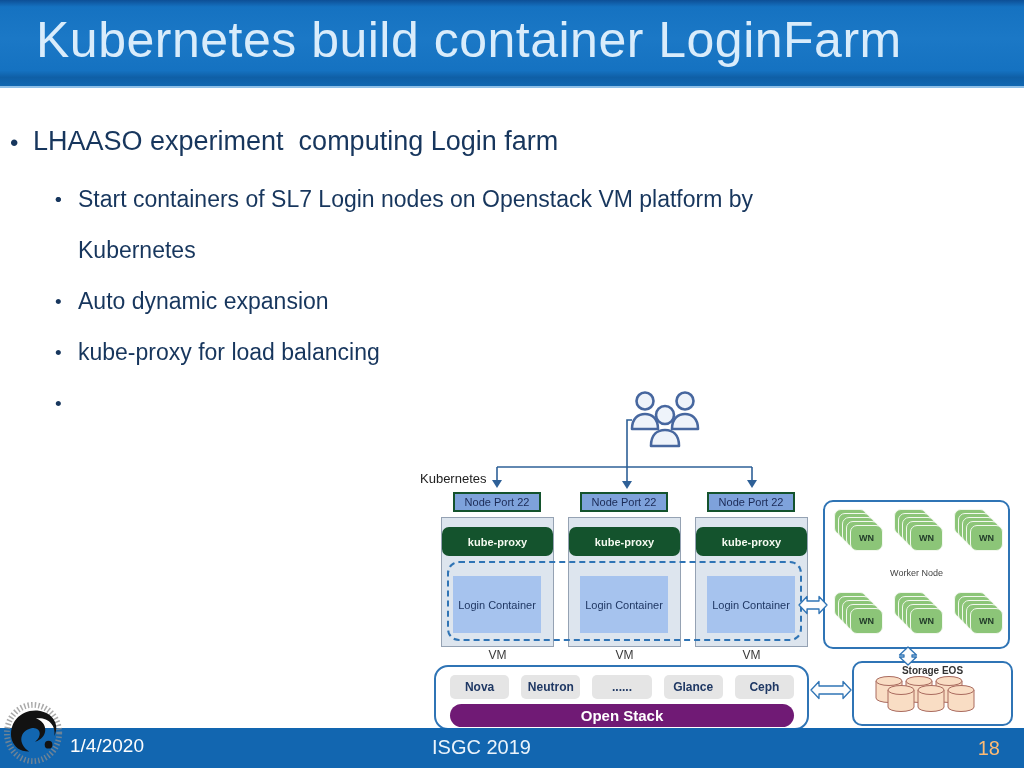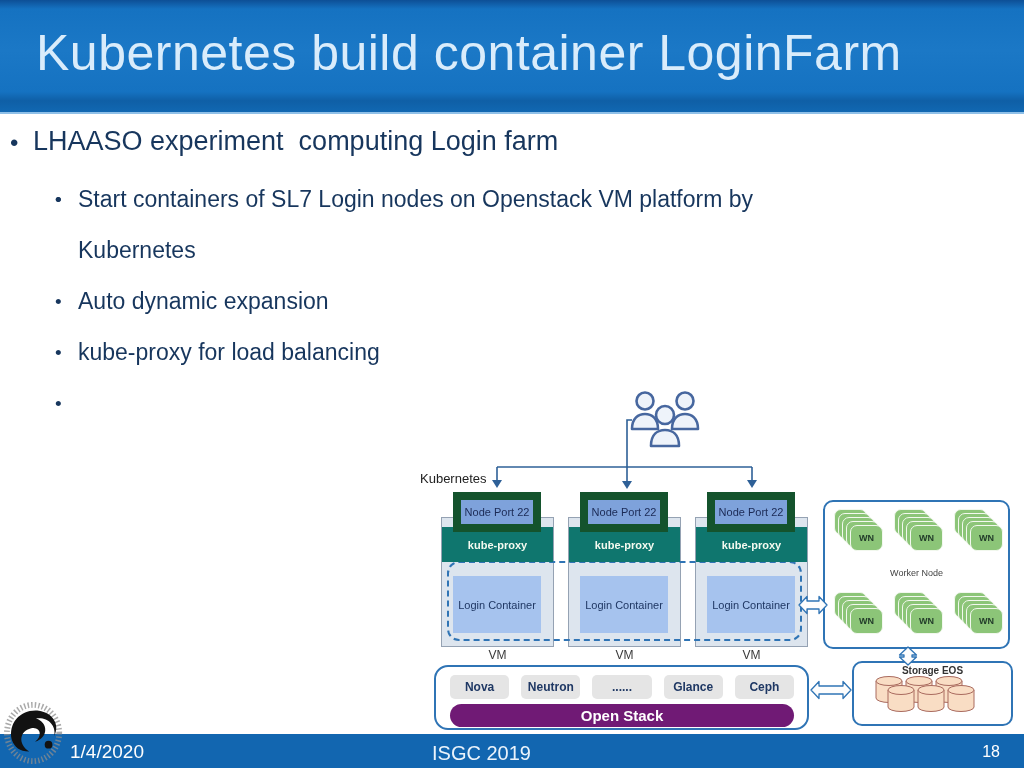--- a/index.html
+++ b/index.html
@@ -2,21 +2,21 @@
 <html><head>
 <meta charset="utf-8">
 <style>
   html,body{margin:0;padding:0;background:#2b2b2b;}
   .slide{
     position:relative;width:1024px;height:768px;overflow:hidden;
     background:#ffffff;font-family:"Liberation Sans",sans-serif;
   }
   
   .hdr{
-    position:absolute;left:0;top:0;width:100%;height:114px;
+    position:absolute;left:0;top:0;width:100%;height:88px;
     background:linear-gradient(#0d4f96 0%,#1572c1 8%,#1b78c6 45%,#1572c1 82%,#0f5fa6 90%,#1168b2 100%);
     border-bottom:2px solid #8fc0e8;
     display:flex;align-items:center;box-sizing:border-box;
   }
   .hdr h1{
     margin:0 0 6px 36px;font-size:50px;font-weight:400;color:#d9ecfb;letter-spacing:.5px;
   }
   
   .main-bullet{position:absolute;left:10px;top:126px;font-size:27px;color:#17365d;display:flex;}
   .main-bullet .dot{width:23px;font-size:24px;line-height:34px;}
@@ -26,28 +26,28 @@
     font-size:23px;line-height:51px;color:#17365d;
   }
   .sub-bullets li{position:relative;padding-left:23px;}
   .sub-bullets .dot{position:absolute;left:0;top:0;font-size:19px;}
   
   .diagram{position:absolute;left:0;top:0;width:100%;height:100%;pointer-events:none;}
   .kube-label{position:absolute;left:420px;top:471px;font-size:13px;color:#222;}
   .vm-panel{position:absolute;top:517px;width:113px;height:130px;background:#dde5ee;border:1px solid #95a2b3;box-sizing:border-box;z-index:1;}
   .p1{left:441px}.p2{left:568px}.p3{left:695px}
   .node-port{
-    position:absolute;top:492px;width:88px;height:40px;background:#7ea2db;border:8px solid #14532d;
+    position:absolute;top:492px;width:88px;height:20px;background:#7ea2db;border:2px solid #14532d;
     box-sizing:border-box;z-index:3;display:flex;align-items:center;justify-content:center;
     font-size:11px;color:#1b2a55;
   }
   .np1{left:453px}.np2{left:580px}.np3{left:707px}
   .kproxy{
-    position:absolute;top:527px;width:111px;height:35px;background:#0f766e;z-index:2;
-    display:flex;align-items:center;justify-content:center;font-size:11px;font-weight:600;color:#f4faf0;
+    position:absolute;top:527px;width:111px;height:29px;background:#14532d;z-index:2;
+    display:flex;align-items:center;justify-content:center;font-size:11px;font-weight:600;color:#f4faf0;border-radius:7px;
   }
   .kp1{left:442px}.kp2{left:569px}.kp3{left:696px}
   .pod-dashed{
     position:absolute;left:447px;top:561px;width:355px;height:80px;border:2px dashed #2f74b5;
     border-radius:12px;box-sizing:border-box;z-index:2;
   }
   .login-box{
     position:absolute;top:576px;width:88px;height:57px;background:#a6c3ee;z-index:3;
     display:flex;align-items:center;justify-content:center;font-size:11px;color:#1f3763;
   }
@@ -91,24 +91,24 @@
     justify-content:center;font-size:12px;font-weight:bold;color:#1f3864;
   }
   .os-bar{
     position:absolute;left:14px;right:13px;top:37px;height:23px;background:#701a75;border-radius:12px;
     display:flex;align-items:center;justify-content:center;font-size:15px;font-weight:bold;color:#fff;
   }
   
   .connectors{position:absolute;left:410px;top:385px;z-index:4;}
   .users-icon{position:absolute;left:628px;top:390px;z-index:5;}
   
-  .ftr{position:absolute;left:0;bottom:0;width:100%;height:34px;background:#1266b0;z-index:6;}
+  .ftr{position:absolute;left:0;bottom:0;width:100%;height:40px;background:#1266b0;z-index:6;}
   .ftr .date{position:absolute;left:70px;top:7px;font-size:19px;color:#fdfdfd;}
   .ftr .conf{position:absolute;left:432px;top:8px;font-size:20px;color:#eaf3fb;}
-  .ftr .page{position:absolute;right:24px;top:9px;font-size:16px;color:#ffffff;}
+  .ftr .page{position:absolute;right:24px;top:9px;font-size:20px;color:#fdba74;}
   .logo{position:absolute;left:4px;top:701px;z-index:7;}
 </style>
 </head>
 <body>
 
 <div class="slide">
 
   <div class="hdr">
     <h1>Kubernetes build container LoginFarm</h1>
   </div>

